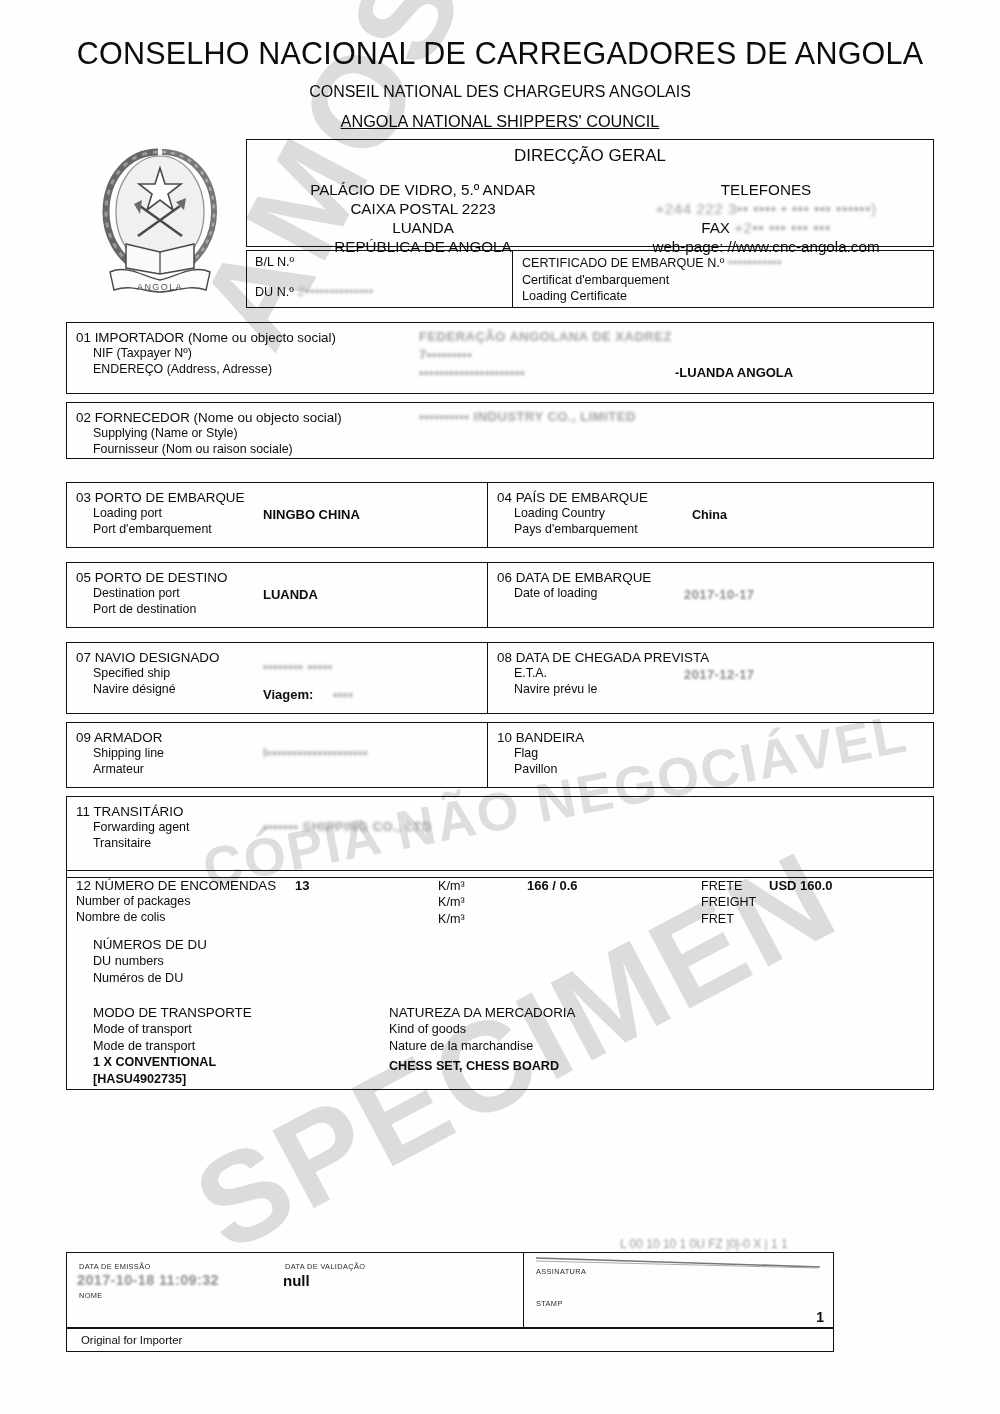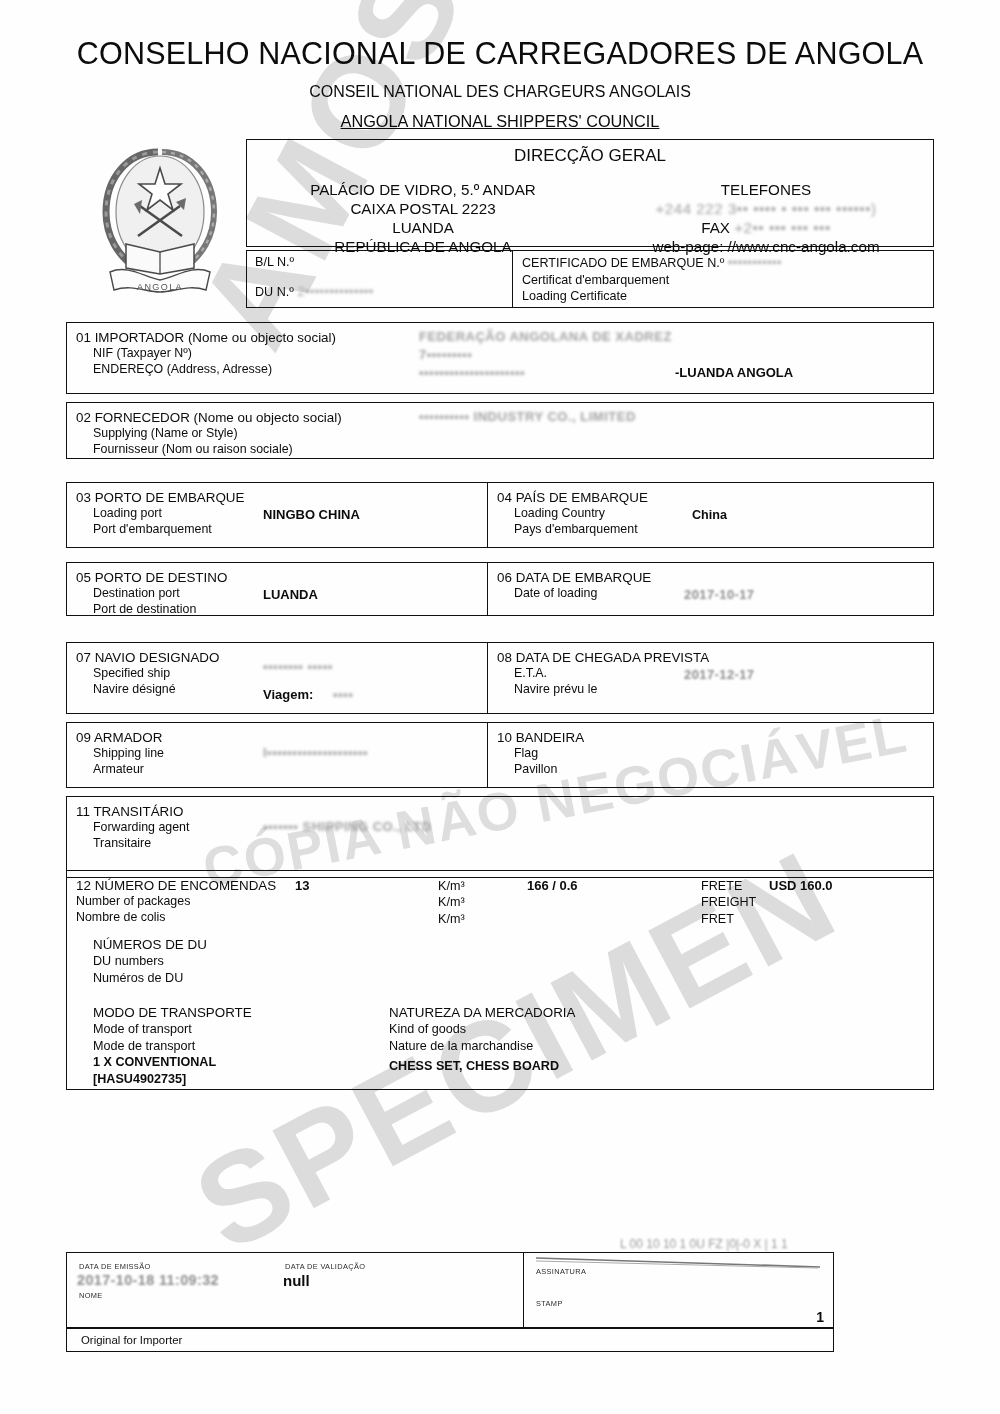--- a/index.html
+++ b/index.html
@@ -389,21 +389,21 @@
         <div class="lbl-head">
           <span>04</span>
           <span>PAÍS DE EMBARQUE</span>
         </div>
         <div class="lbl-sub">Loading Country</div>
         <div class="lbl-sub">Pays d'embarquement</div>
         <div class="val-norm" style="left:204px; top:25px;">China</div>
       </div>
     </div>
 
-    <div class="fbox split" style="left:66px; top:562px; width:868px; height:54px;">
+    <div class="fbox split" style="left:66px; top:562px; width:868px; height:66px;">
       <div class="half-l">
         <div class="lbl-head">
           <span>05</span>
           <span>PORTO DE DESTINO</span>
         </div>
         <div class="lbl-sub">Destination port</div>
         <div class="lbl-sub">Port de destination</div>
         <div class="val" style="left:196px; top:24px;">LUANDA</div>
       </div>
       <div class="half-r">

